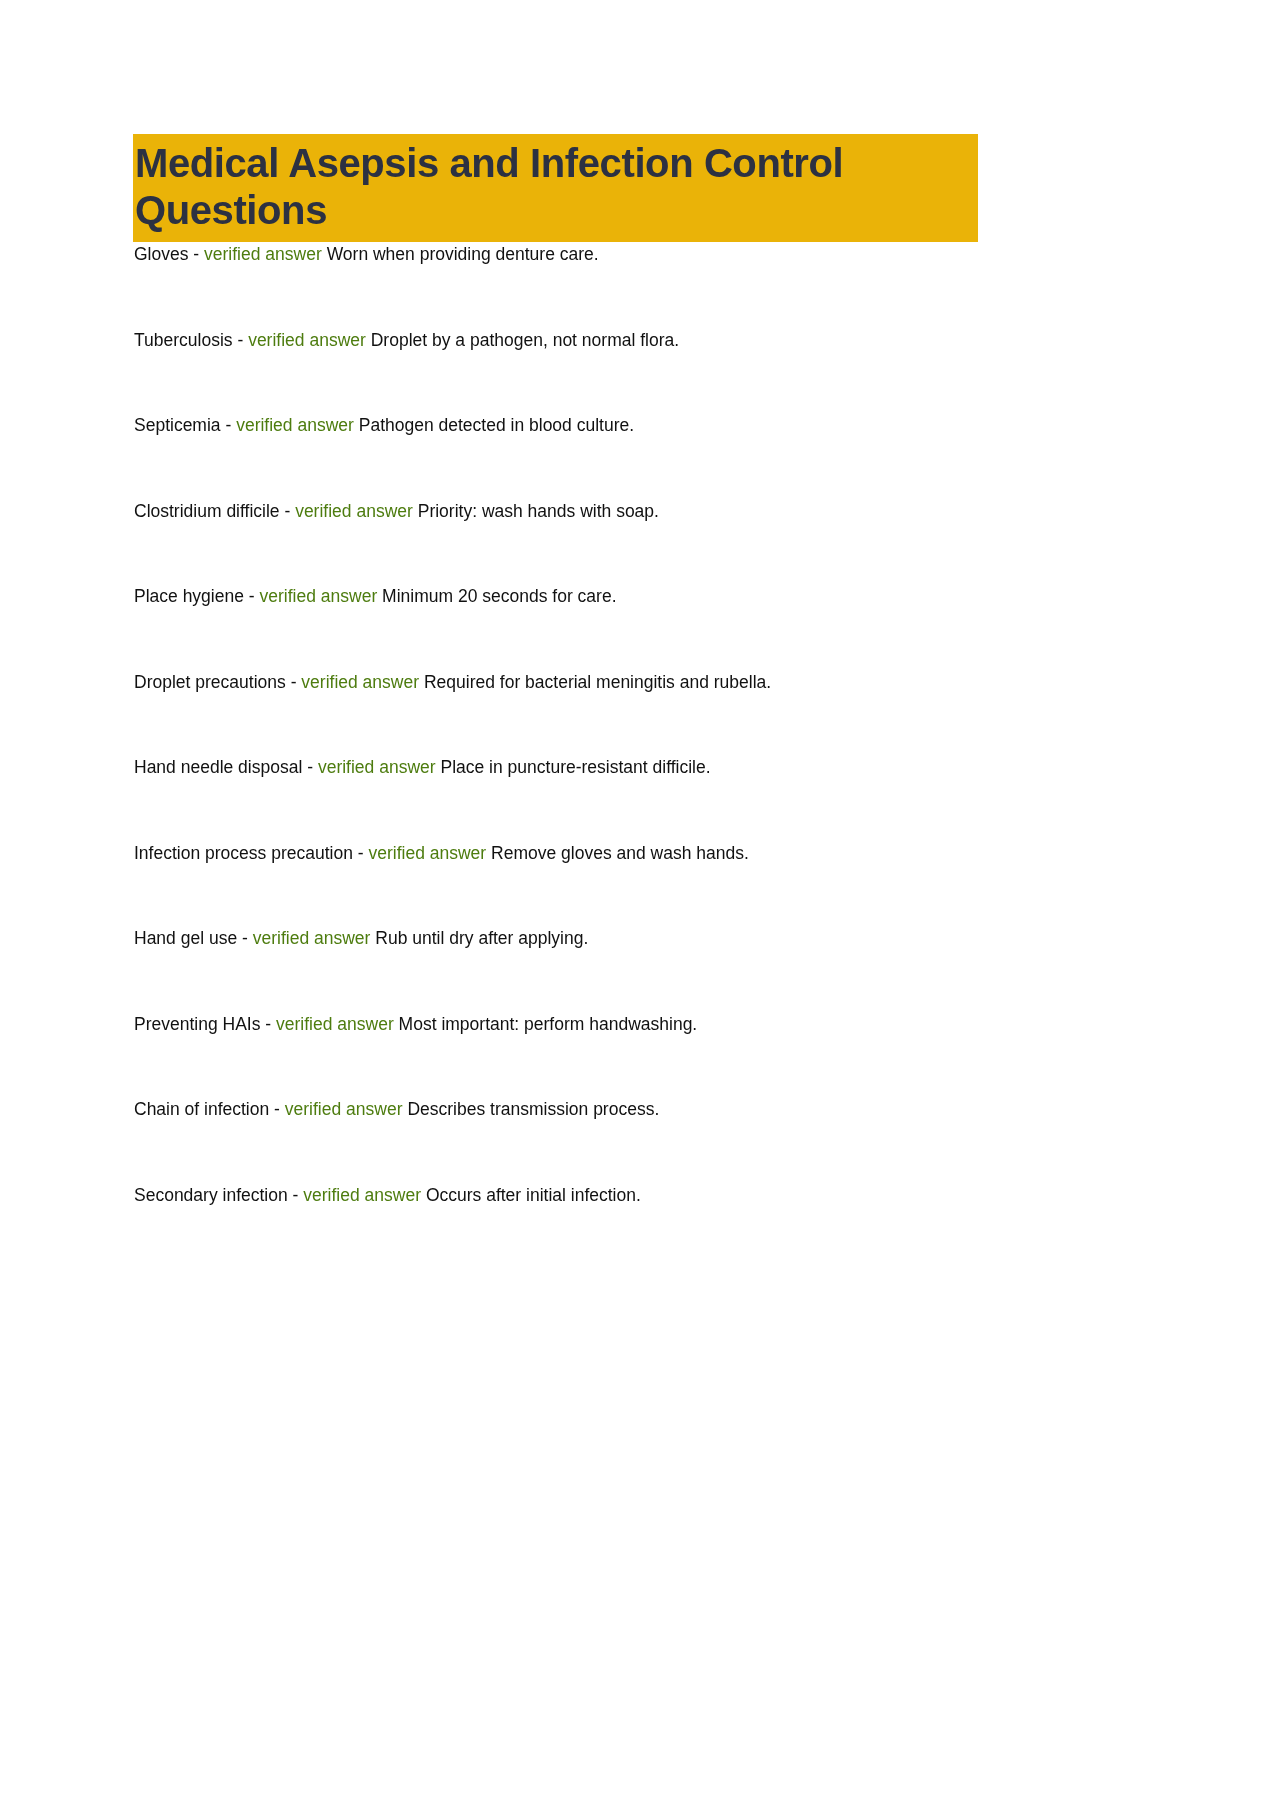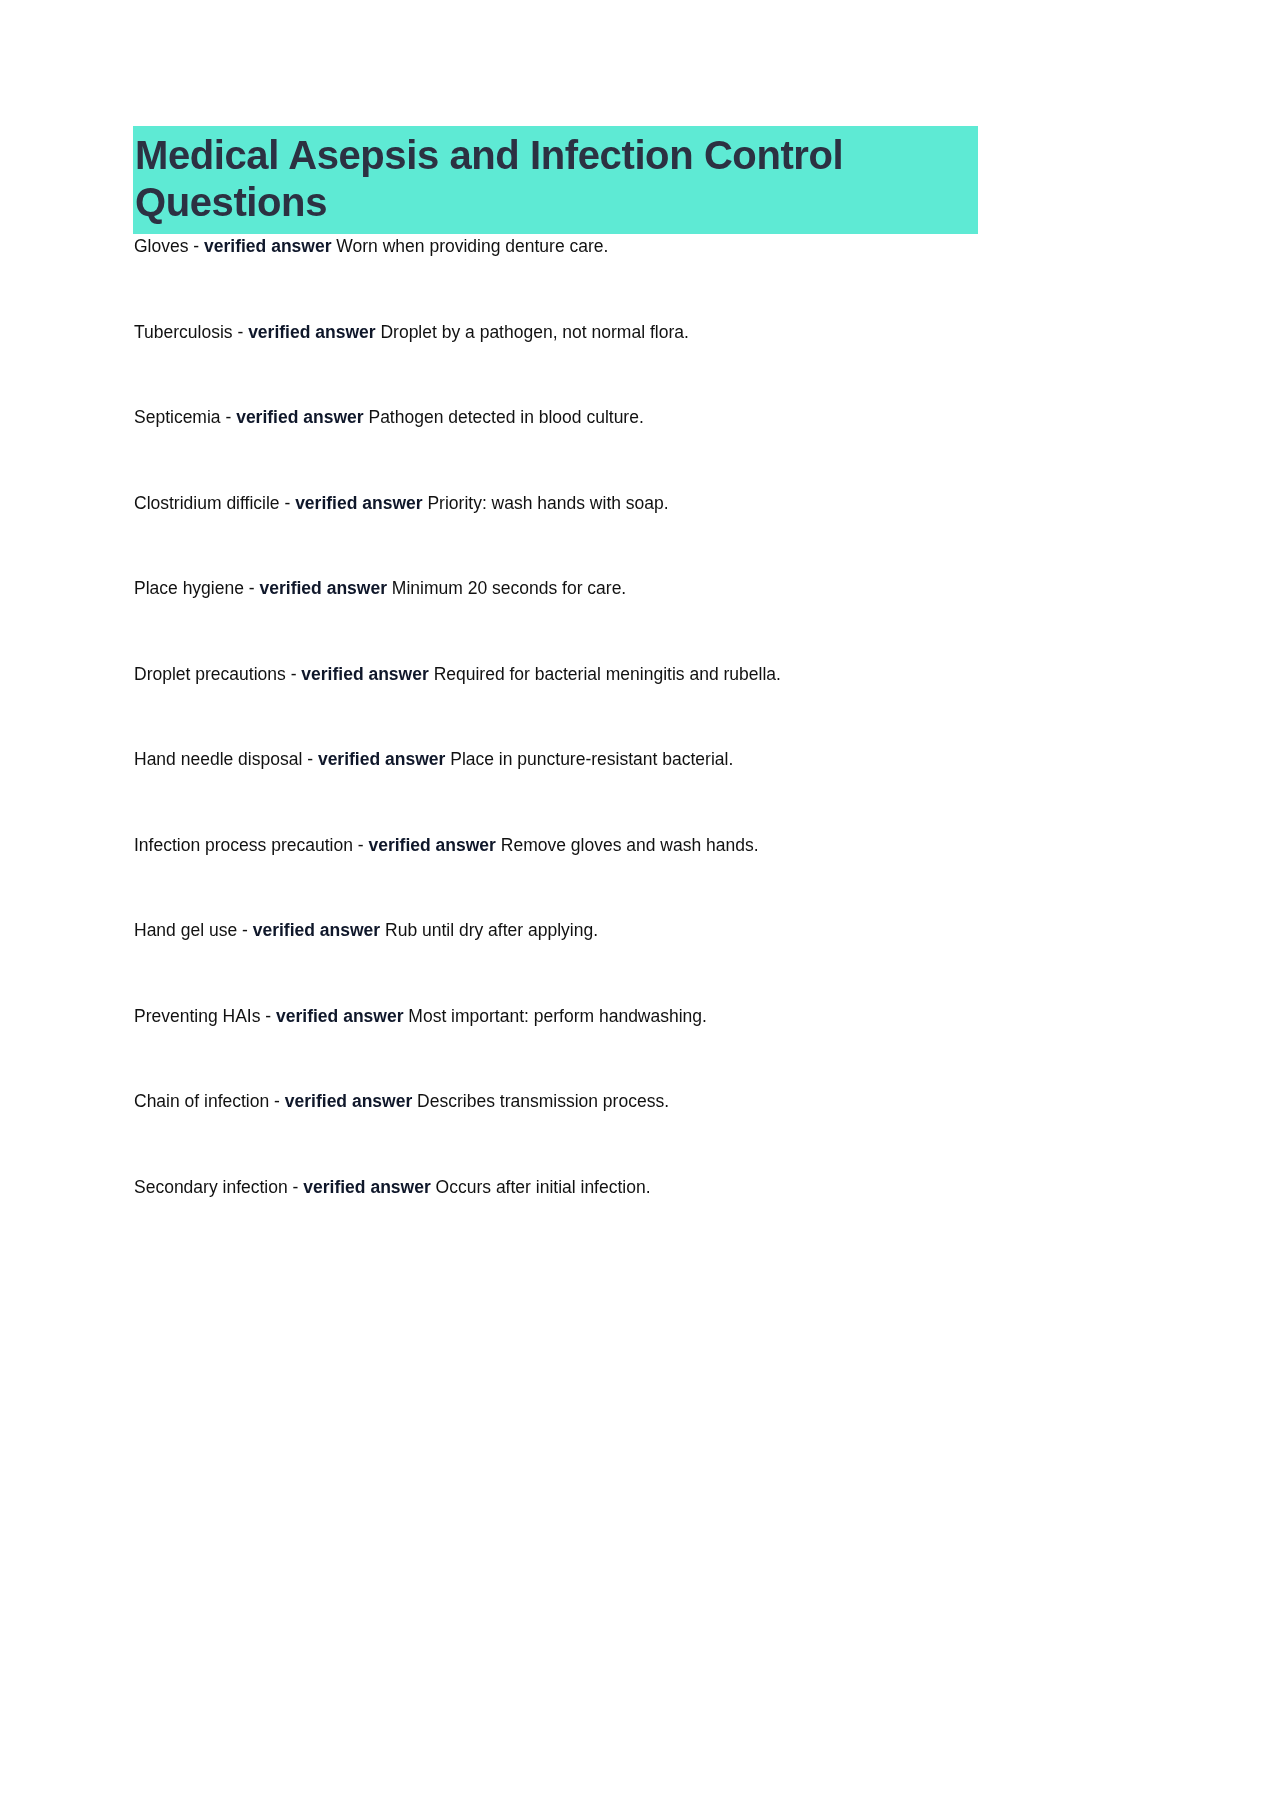--- a/index.html
+++ b/index.html
@@ -21,23 +21,23 @@
     box-sizing: border-box;
     padding: 0;
   }
   .content {
     position: absolute;
     left: 134px;
     top: 122px;
     width: 845px;
   }
   .title-band {
-    background: #5eead4;
+    background: #eab308;
     padding: 6px 0 8px 0;
-    margin: 4px 0 0 -1px;
+    margin: 12px 0 0 -1px;
     width: 845px;
     box-sizing: border-box;
   }
   .doc-title {
     margin: 0;
     padding: 0 2px;
     font-family: "Liberation Sans", sans-serif;
     font-size: 40px;
     line-height: 1.17;
     font-weight: bold;
@@ -62,22 +62,21 @@
   .qa-item:first-child {
     height: 86px;
   }
   .qa-term {
     color: #111111;
   }
   .qa-sep {
     color: #111111;
   }
   .qa-verified {
-    color: #0f172a;
-    font-weight: bold;
+    color: #4d7c0f;
   }
   .qa-answer {
     color: #111111;
   }
 </style>
 </head>
 <body>
 
 <div class="page">
   <div class="content">
@@ -86,21 +85,21 @@
       <h1 class="doc-title">Medical Asepsis and Infection Control Questions</h1>
     </div>
 
     <ul class="qa-list" id="qa-list">
         <li class="qa-item"><span class="qa-term">Gloves</span> <span class="qa-sep">-</span> <span class="qa-verified">verified answer</span> <span class="qa-answer">Worn when providing denture care.</span></li>
         <li class="qa-item"><span class="qa-term">Tuberculosis</span> <span class="qa-sep">-</span> <span class="qa-verified">verified answer</span> <span class="qa-answer">Droplet by a pathogen, not normal flora.</span></li>
         <li class="qa-item"><span class="qa-term">Septicemia</span> <span class="qa-sep">-</span> <span class="qa-verified">verified answer</span> <span class="qa-answer">Pathogen detected in blood culture.</span></li>
         <li class="qa-item"><span class="qa-term">Clostridium difficile</span> <span class="qa-sep">-</span> <span class="qa-verified">verified answer</span> <span class="qa-answer">Priority: wash hands with soap.</span></li>
         <li class="qa-item"><span class="qa-term">Place hygiene</span> <span class="qa-sep">-</span> <span class="qa-verified">verified answer</span> <span class="qa-answer">Minimum 20 seconds for care.</span></li>
         <li class="qa-item"><span class="qa-term">Droplet precautions</span> <span class="qa-sep">-</span> <span class="qa-verified">verified answer</span> <span class="qa-answer">Required for bacterial meningitis and rubella.</span></li>
-        <li class="qa-item"><span class="qa-term">Hand needle disposal</span> <span class="qa-sep">-</span> <span class="qa-verified">verified answer</span> <span class="qa-answer">Place in puncture-resistant bacterial.</span></li>
+        <li class="qa-item"><span class="qa-term">Hand needle disposal</span> <span class="qa-sep">-</span> <span class="qa-verified">verified answer</span> <span class="qa-answer">Place in puncture-resistant difficile.</span></li>
         <li class="qa-item"><span class="qa-term">Infection process precaution</span> <span class="qa-sep">-</span> <span class="qa-verified">verified answer</span> <span class="qa-answer">Remove gloves and wash hands.</span></li>
         <li class="qa-item"><span class="qa-term">Hand gel use</span> <span class="qa-sep">-</span> <span class="qa-verified">verified answer</span> <span class="qa-answer">Rub until dry after applying.</span></li>
         <li class="qa-item"><span class="qa-term">Preventing HAIs</span> <span class="qa-sep">-</span> <span class="qa-verified">verified answer</span> <span class="qa-answer">Most important: perform handwashing.</span></li>
         <li class="qa-item"><span class="qa-term">Chain of infection</span> <span class="qa-sep">-</span> <span class="qa-verified">verified answer</span> <span class="qa-answer">Describes transmission process.</span></li>
         <li class="qa-item"><span class="qa-term">Secondary infection</span> <span class="qa-sep">-</span> <span class="qa-verified">verified answer</span> <span class="qa-answer">Occurs after initial infection.</span></li>
       </ul>
 
   </div>
 </div>
 

